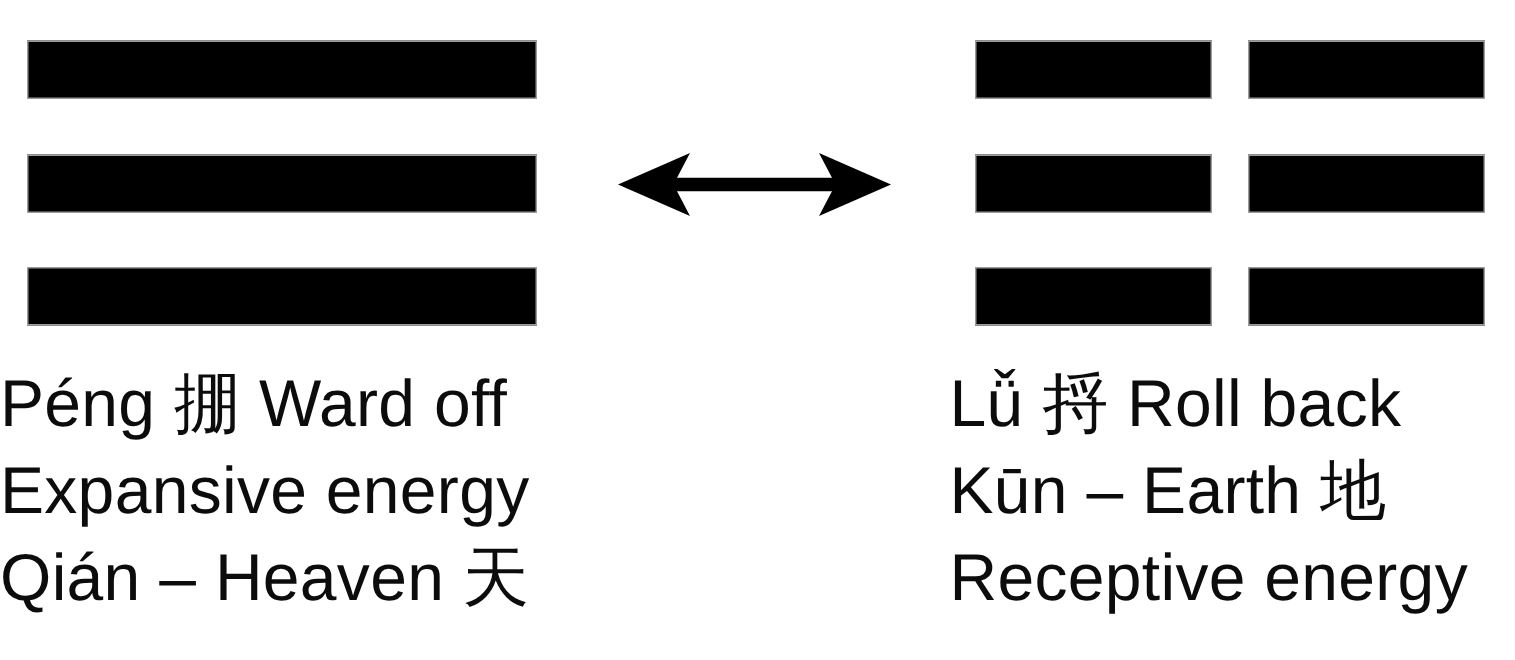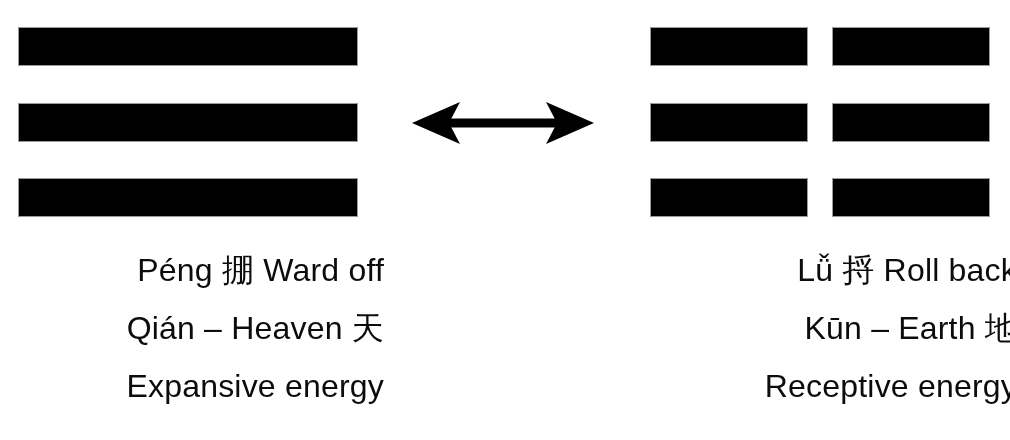--- a/index.html
+++ b/index.html
@@ -24,22 +24,22 @@
   }
   .bar.full { left: 0; width: 100%; }
   .bar.seg-l { left: 0; width: 158px; }
   .bar.seg-r { right: 0; width: 158px; }
   .arrow {
     position: absolute; left: 409px; top: 99px;
     width: 188px; height: 48px; display: block;
   }
   .labels {
     position: absolute; top: 241px; width: 384px;
-    text-align: right; color: #0c0c0c;
-    font-size: 32px; line-height: 58px; letter-spacing: 0.2px;
+    text-align: left; color: #0c0c0c;
+    font-size: 44px; line-height: 58px; letter-spacing: 0.2px;
     white-space: nowrap;
   }
   .left-labels  { left: 0px; }
   .right-labels { left: 633px; }
   .label-line { height: 58px; }
 </style>
 </head>
 <body>
 
 <div class="canvas">
@@ -72,22 +72,22 @@
       <div class="bar seg-r"></div>
     </div>
     <div class="t-row r2">
       <div class="bar seg-l"></div>
       <div class="bar seg-r"></div>
     </div>
   </div>
 
   <div class="labels left-labels">
     <div class="label-line">Péng 掤 Ward off</div>
+    <div class="label-line">Expansive energy</div>
     <div class="label-line">Qián – Heaven 天</div>
-    <div class="label-line">Expansive energy</div>
   </div>
 
   <div class="labels right-labels">
     <div class="label-line">Lǚ 捋 Roll back</div>
     <div class="label-line">Kūn – Earth 地</div>
     <div class="label-line">Receptive energy</div>
   </div>
 
 </div>
 

